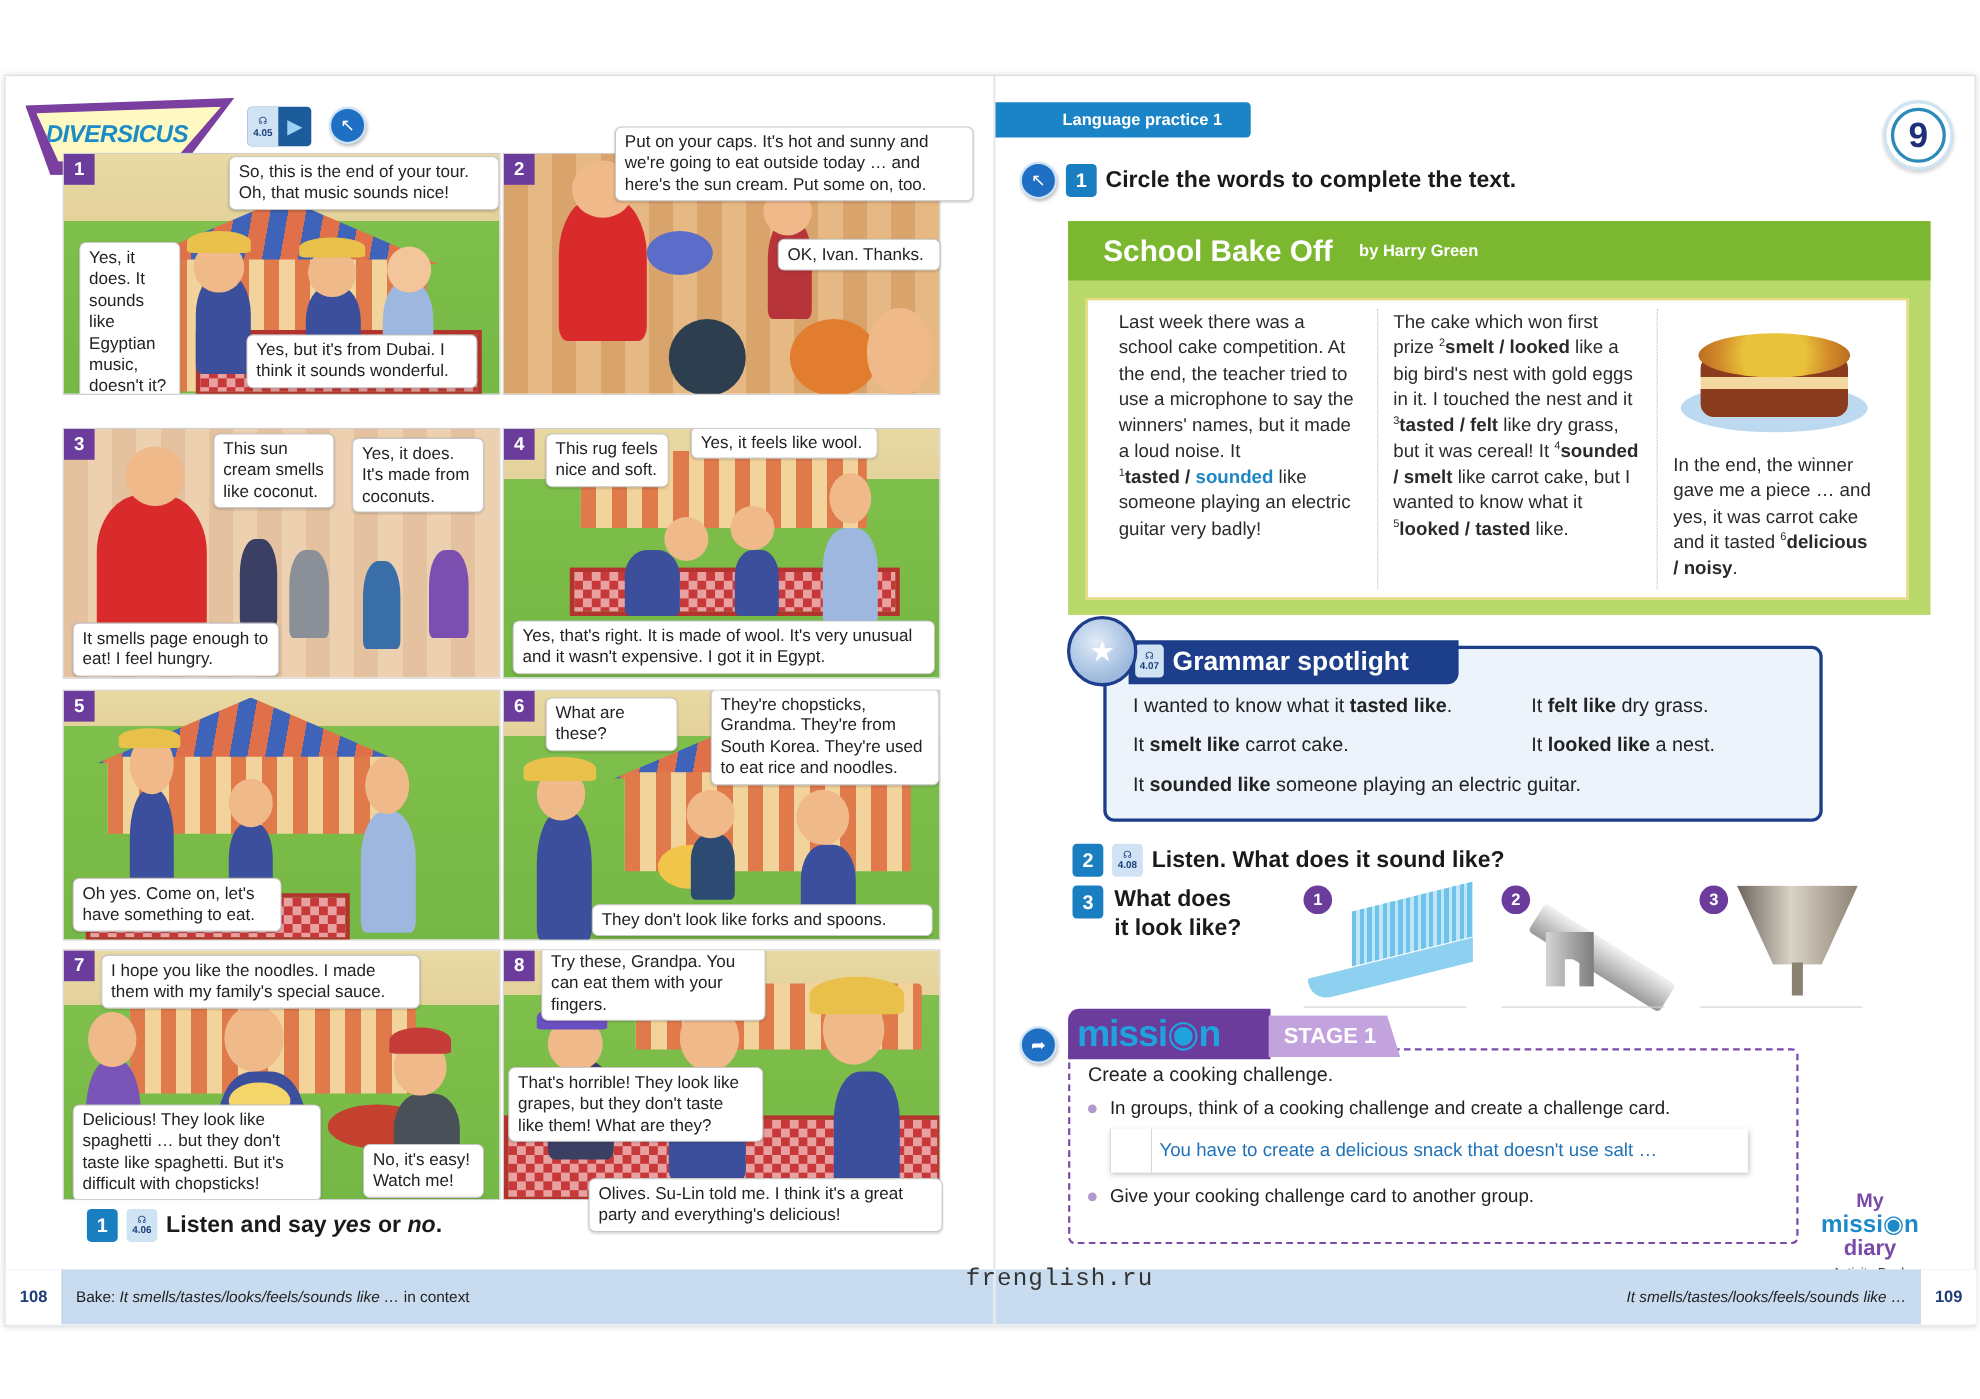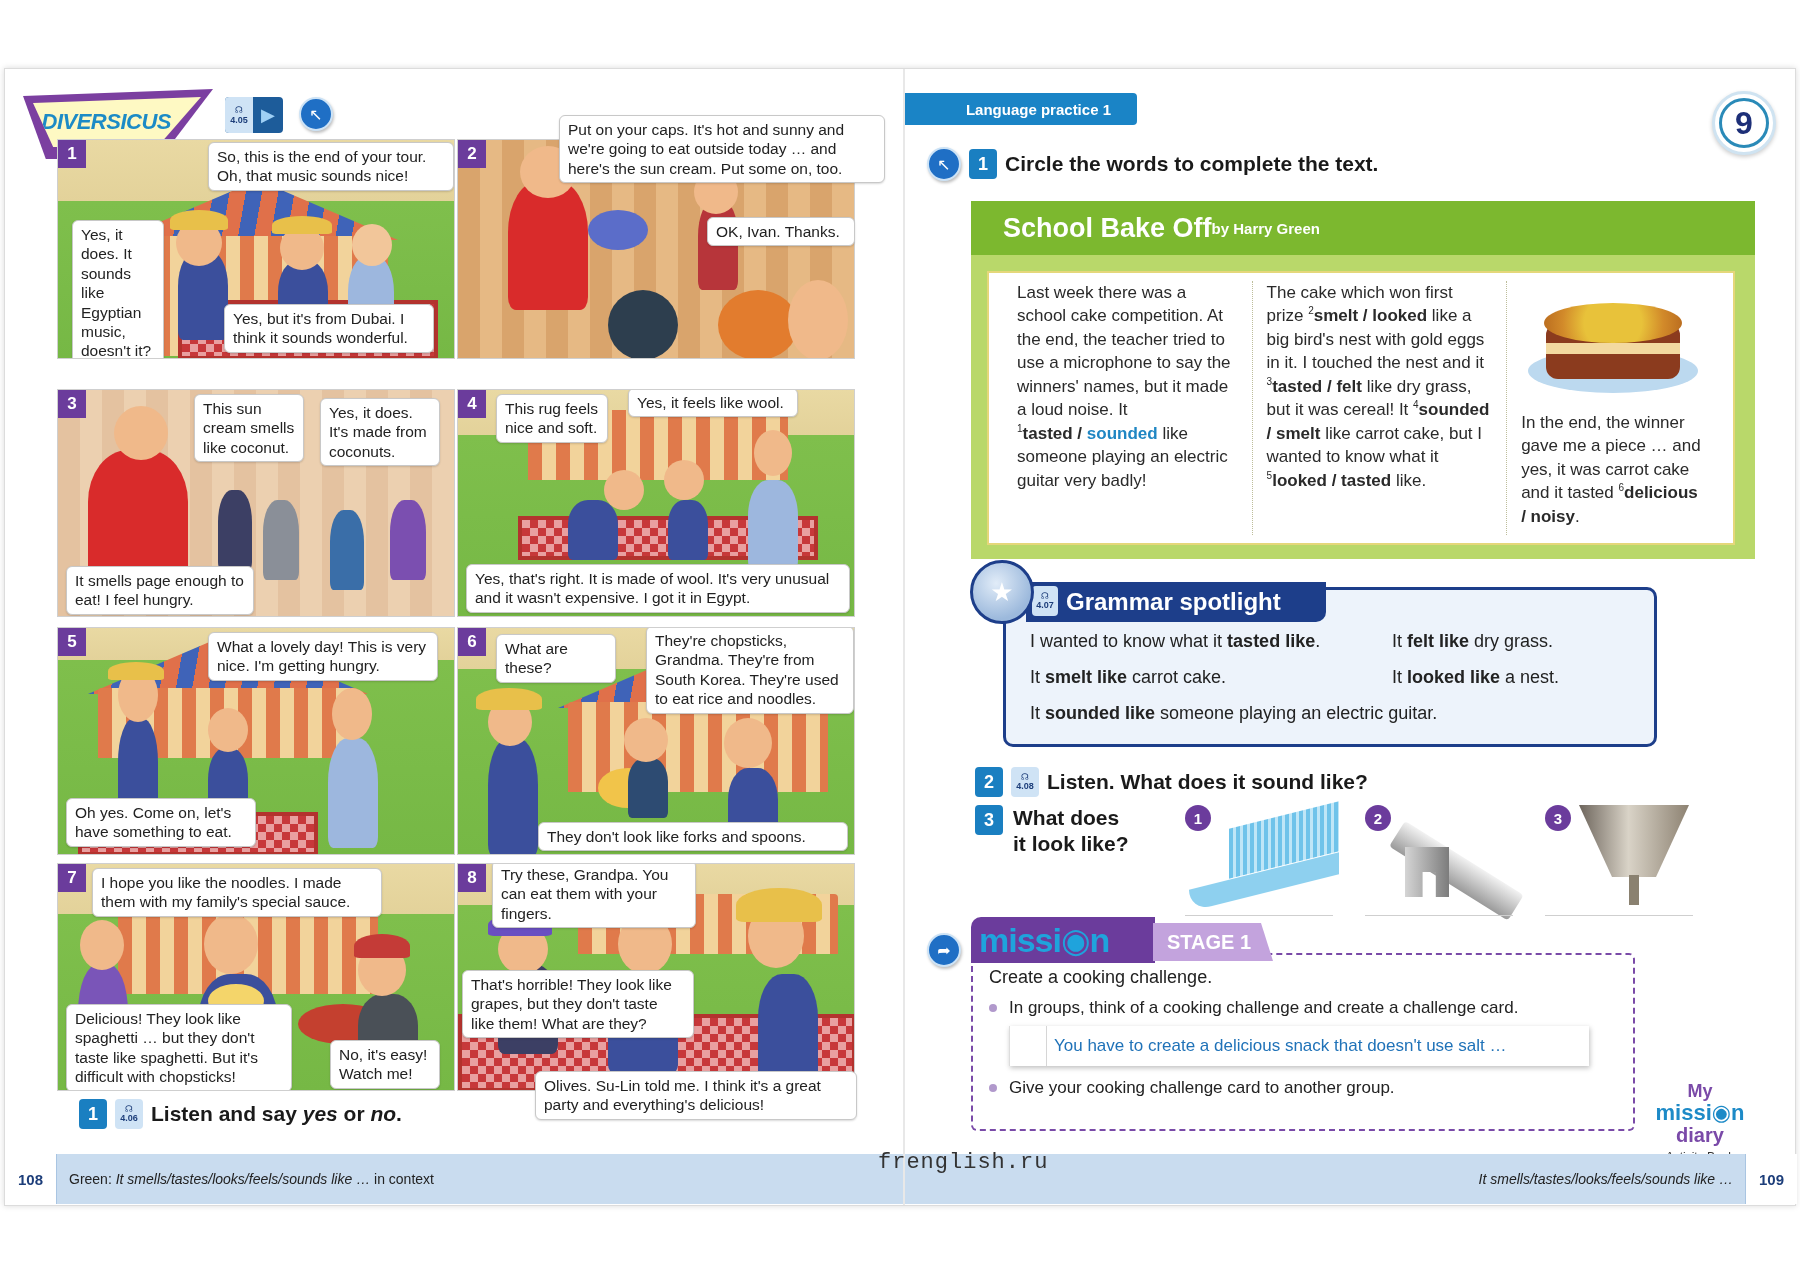--- a/index.html
+++ b/index.html
@@ -54,21 +54,21 @@
   .lp-bar { position: absolute; left: 900px; top: 24px; width: 232px; height: 32px; background: #1a84c6; border-radius: 0 4px 4px 0; color: #fff; font-weight: bold; font-size: 15px; display: flex; align-items: center; justify-content: flex-end; padding-right: 26px; }
   .unit-badge { position: absolute; left: 1707px; top: 22px; width: 64px; height: 64px; border-radius: 50%; background: #fff; border: 3px solid #cfe3f1; box-shadow: 0 2px 4px rgba(0,0,0,0.2); display: flex; align-items: center; justify-content: center; }
   .unit-badge .ring { width: 50px; height: 50px; border-radius: 50%; border: 3px solid #2a8ab8; display: flex; align-items: center; justify-content: center; color: #1d2f78; font-weight: bold; font-size: 32px; }
 
   .r-ex1 { position: absolute; left: 922px; top: 78px; display: flex; align-items: center; gap: 8px; }
   .r-ex1 .ex-title { font-size: 21px; }
 
   .bake { position: absolute; left: 966px; top: 132px; width: 784px; height: 358px; background: #b9d86a; }
   .bake-head { height: 54px; background: #7cb82f; display: flex; align-items: center; padding-left: 32px; }
   .bake-title { color: #fff; font-weight: bold; font-size: 27px; }
-  .bake-author { color: #fff; font-weight: bold; font-size: 15px; }
+  .bake-author { color: #fff; font-weight: bold; font-size: 15px; margin-left: 24px; }
   .bake-body { position: absolute; left: 16px; top: 70px; width: 748px; height: 274px; background: #fff; border: 2px solid #e5d77a; display: flex; padding: 8px 14px; }
   .bake-col { font-size: 17px; line-height: 1.38; color: #2a2a2a; padding: 0 14px; }
   .bake-col b { font-weight: bold; }
   .bake-col .ans { color: #1f86c3; font-weight: bold; }
   .bake-col sup { font-size: 10px; }
   .col-sep { border-left: 1px dotted #bdbd9a; }
   .cake { width: 170px; height: 110px; position: relative; margin: 8px auto 12px; }
   .cake .plate { position: absolute; left: 0; top: 60px; width: 170px; height: 44px; border-radius: 50%; background: #bcd9ef; }
   .cake .body { position: absolute; left: 18px; top: 34px; width: 134px; height: 56px; border-radius: 12px; background: linear-gradient(#8b3b1e 0 35%, #f3d9a0 35% 55%, #8b3b1e 55% 100%); }
   .cake .top { position: absolute; left: 16px; top: 14px; width: 138px; height: 40px; border-radius: 50%; background: radial-gradient(circle, #e8c23a 0 40%, #d28a2a 70%, #b86a1e 100%); }
@@ -215,21 +215,20 @@
     <div class="tent" style="left:40px;top:60px;height:70px;"></div>
     <div class="rug" style="left:20px;top:184px;width:240px;height:44px;"></div>
     <div class="figure" style="left:60px;top:90px;width:40px;height:110px;background:#3b4f9c;"></div>
     <div class="head" style="left:60px;top:40px;width:40px;height:54px;"></div>
     <div class="hat" style="left:50px;top:34px;width:56px;height:18px;"></div>
     <div class="figure" style="left:150px;top:120px;width:40px;height:80px;background:#3b4f9c;"></div>
     <div class="head" style="left:150px;top:80px;width:40px;height:44px;"></div>
     <div class="figure" style="left:270px;top:110px;width:50px;height:110px;background:#9db7de;"></div>
     <div class="head" style="left:274px;top:60px;width:40px;height:52px;"></div>
     <div class="panel-num">5</div>
-    <div class="bubble" style="left:150px;top:4px;width:230px;">What a lovely day! This is very nice. I'm getting hungry.</div>
     <div class="bubble" style="left:8px;top:170px;width:190px;">Oh yes. Come on, let's have something to eat.</div>
   </div>
 
   <div class="panel" style="left:452px;top:558px;width:398px;height:228px;">
     <div class="scene sc-outdoor" style="background:linear-gradient(#e9d9a3 0%,#e3d29a 18%,#7fbf4c 18%,#76b845 100%);"></div>
     <div class="tent-top" style="left:100px;top:20px;"></div>
     <div class="tent" style="left:110px;top:74px;height:90px;"></div>
     <div class="figure" style="left:30px;top:110px;width:50px;height:118px;background:#3b4f9c;"></div>
     <div class="head" style="left:30px;top:70px;width:44px;height:48px;"></div>
     <div class="hat" style="left:18px;top:60px;width:66px;height:22px;"></div>
@@ -284,21 +283,21 @@
     <div class="num-badge">1</div>
     <div class="audio-badge">
         <span>☊</span>
         <span>4.06</span>
       </div>
     <div class="ex-title"><span>Listen and say </span><i>yes</i><span> or </span><i>no</i><span>.</span></div>
   </div>
 
   <div class="footer-left">
     <div class="page-tab">108</div>
-    <div class="footer-text"><span>Green: </span><i>It smells/tastes/looks/feels/sounds like …</i><span> in context</span></div>
+    <div class="footer-text"><span>Bake: </span><i>It smells/tastes/looks/feels/sounds like …</i><span> in context</span></div>
   </div>
 
   <div class="lp-bar">Language practice 1</div>
   <div class="unit-badge">
       <div class="ring">9</div>
     </div>
 
   <div class="r-ex1">
     <div class="cursor-badge" style="position:relative;left:0;top:0;">
         <span>↖</span>

